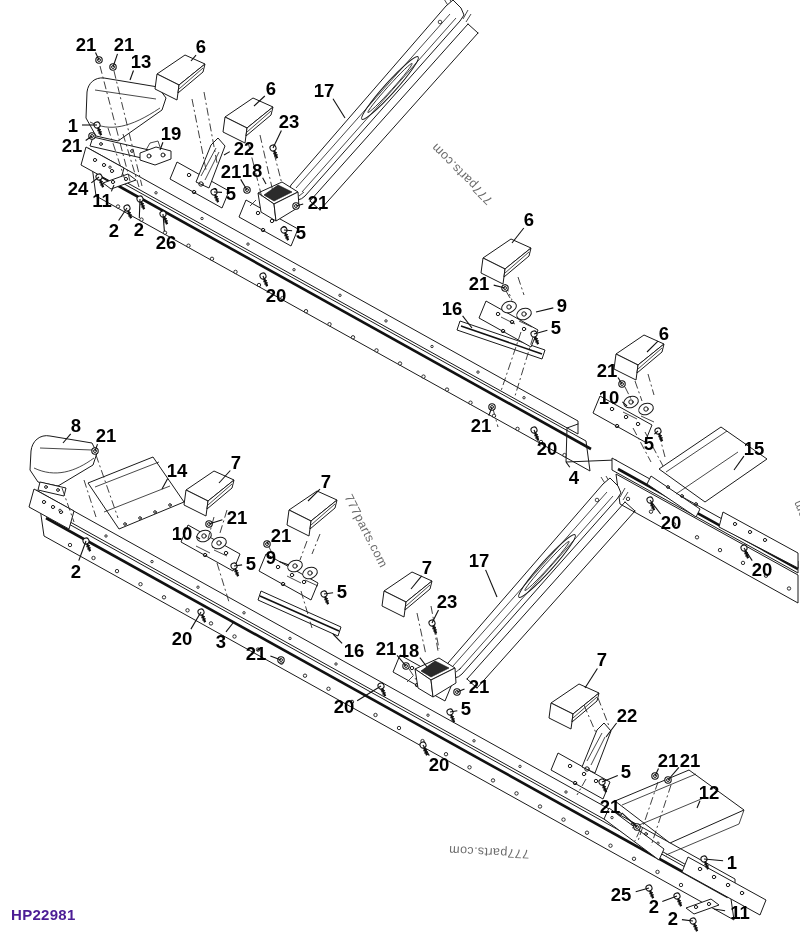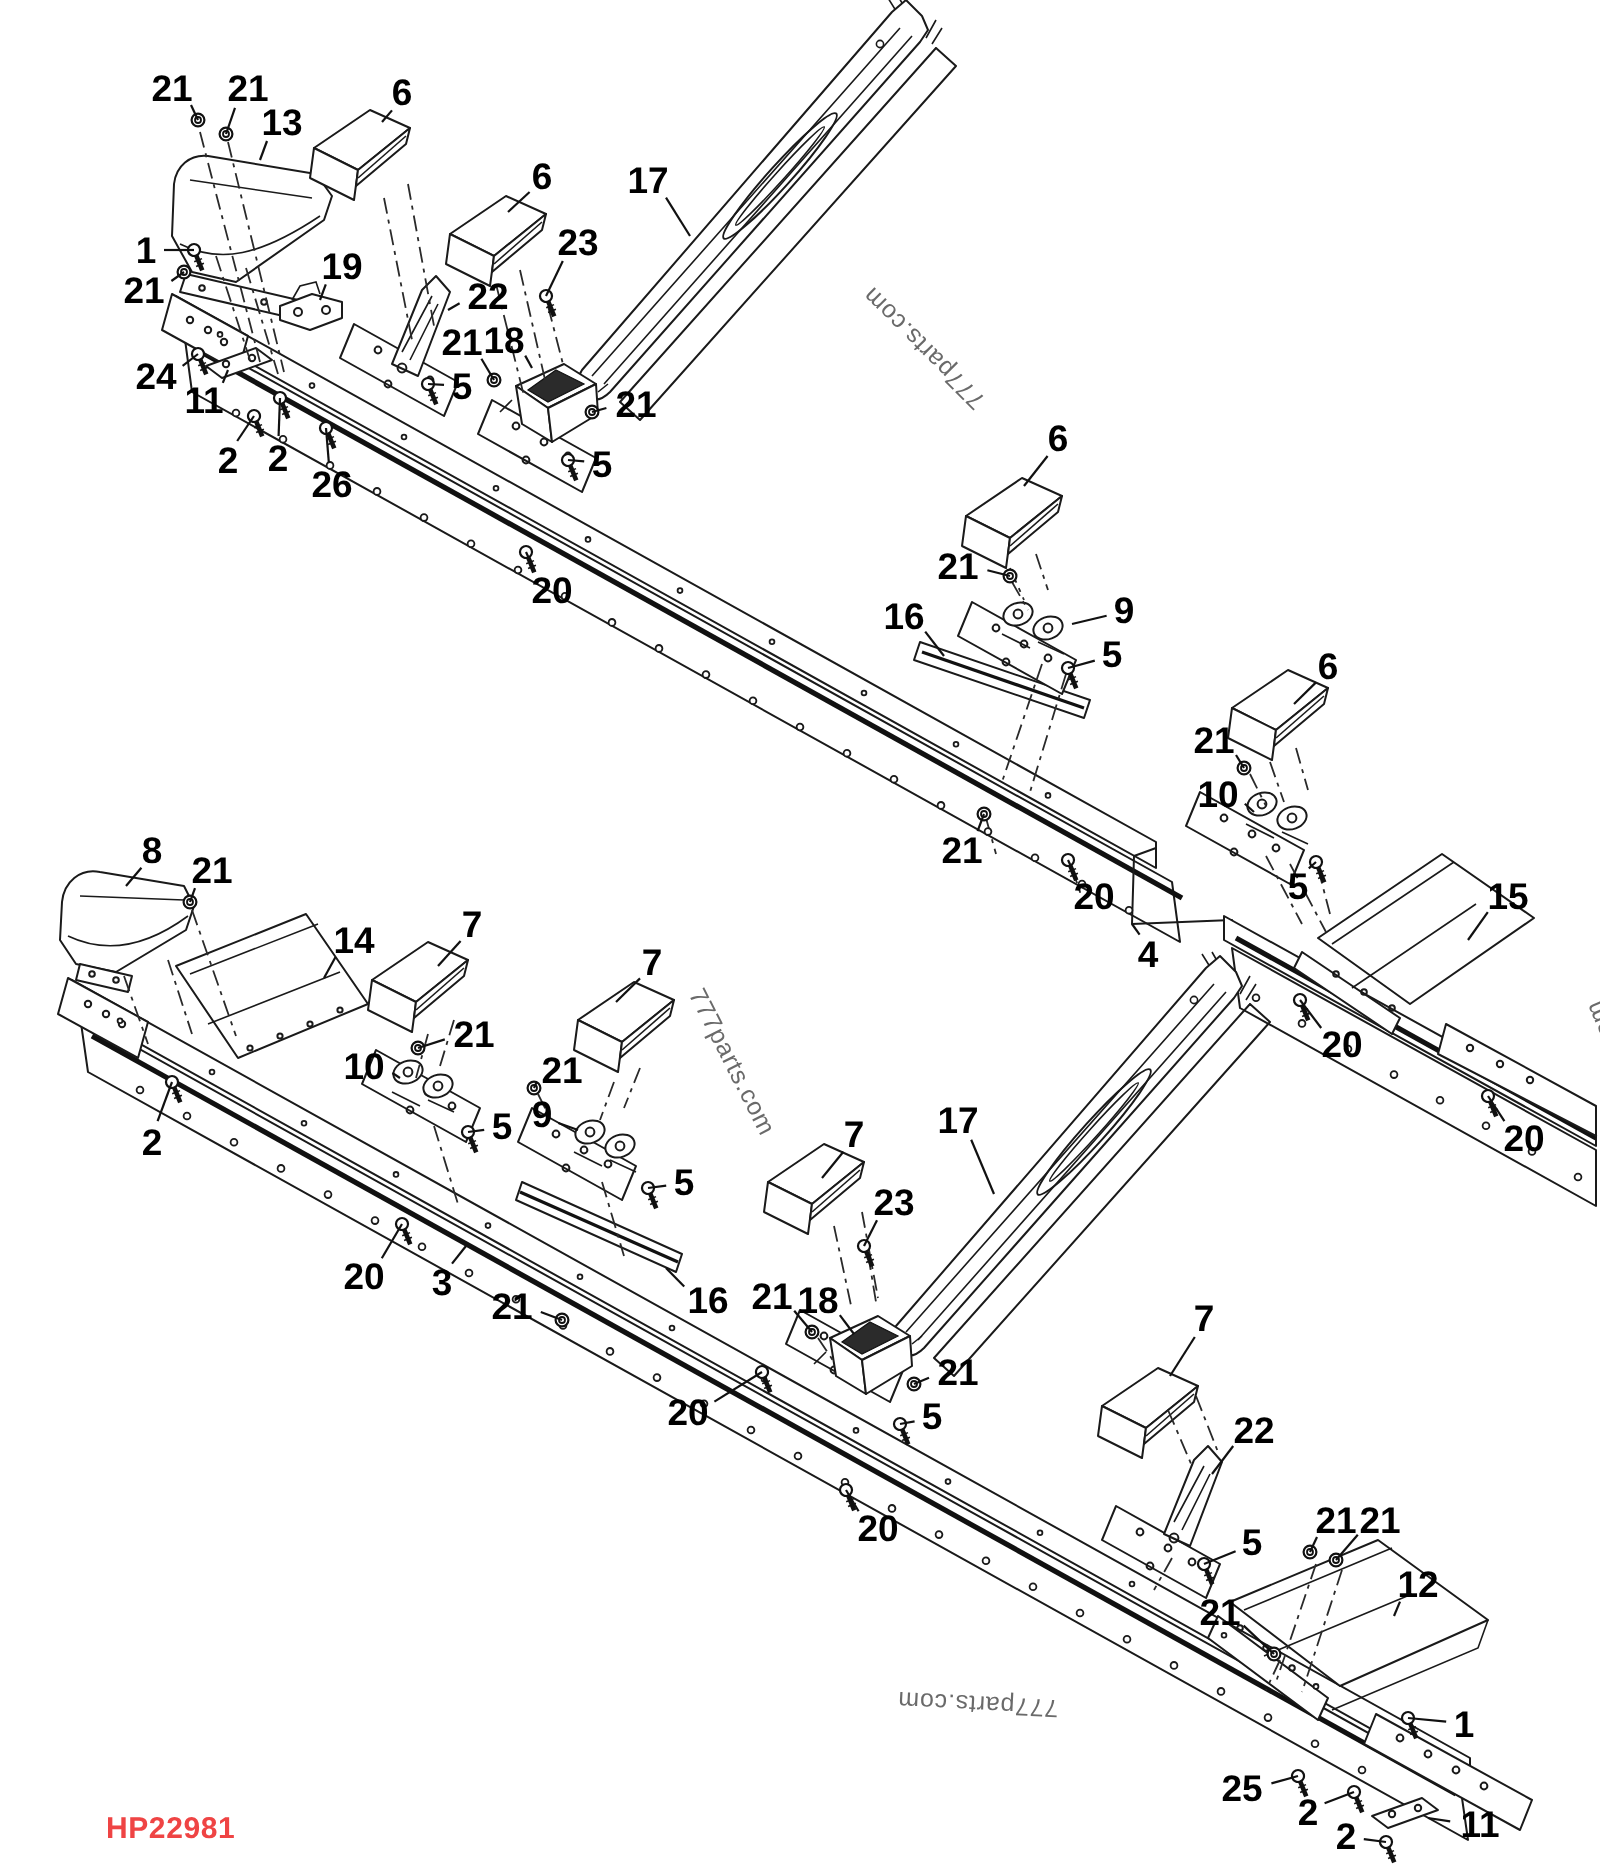--- a/index.html
+++ b/index.html
@@ -1,20 +1,20 @@
 <!DOCTYPE html>
 <html><head>
 <meta charset="utf-8">
 <style>
   html,body{margin:0;padding:0;background:#fff;}
   .stage{position:relative;width:800px;height:934px;background:#fff;overflow:hidden;
          font-family:"Liberation Sans",sans-serif;}
   svg{position:absolute;left:0;top:0;}
   .figure-code{position:absolute;left:11px;top:906px;font-size:15px;font-weight:bold;
-               color:#ef4444;letter-spacing:.3px;margin-left:42px;}
+               color:#4c1d95;letter-spacing:.3px;}
   svg text.callout{font-family:"Liberation Sans",sans-serif;font-weight:bold;
                    font-size:18.5px;fill:#000;}
   svg text.wm{font-family:"Liberation Sans",sans-serif;font-size:12.5px;fill:#4a4a4a;
               opacity:.82;letter-spacing:.4px;}
   .ln{stroke:#1a1a1a;stroke-width:1;fill:none;stroke-linejoin:round;stroke-linecap:round;}
   .fw{stroke:#1a1a1a;stroke-width:1;fill:#fff;stroke-linejoin:round;}
   .heavy{stroke:#111;stroke-width:2.6;fill:none;}
   .dd{stroke:#2a2a2a;stroke-width:.9;fill:none;stroke-dasharray:8 3 2 3;}
   .thin{stroke:#1a1a1a;stroke-width:.8;fill:none;}
 </style>

